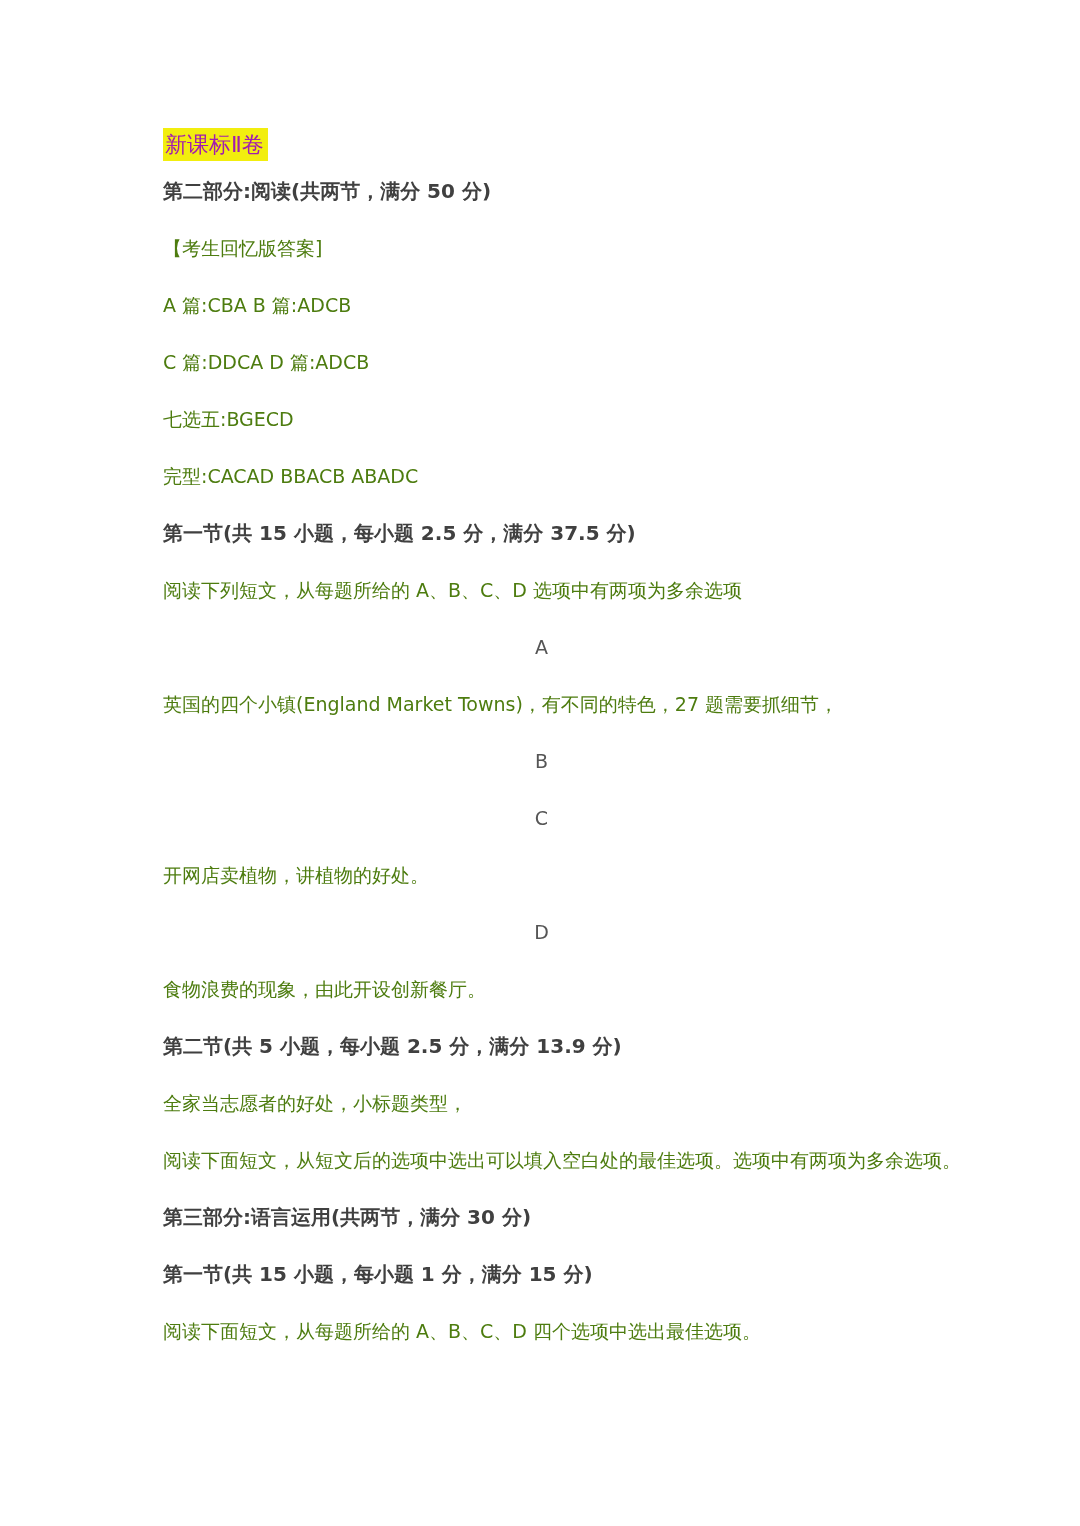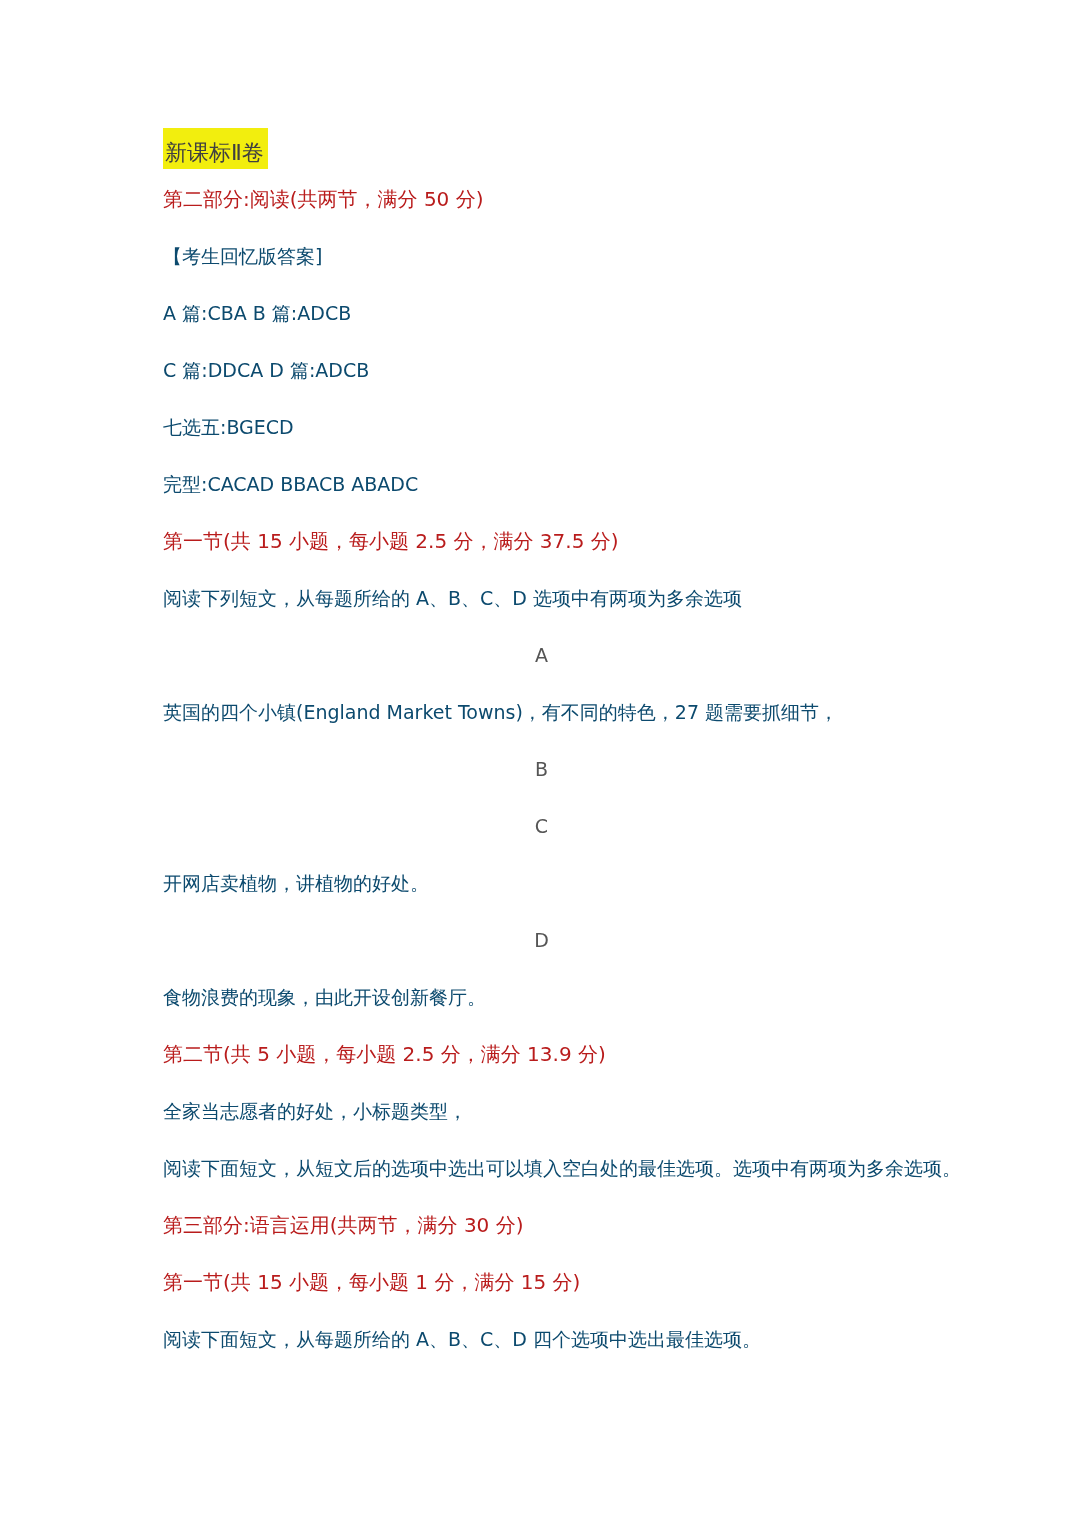--- a/index.html
+++ b/index.html
@@ -20,37 +20,37 @@
     padding: 128px 160px 0 163px;
     background: #ffffff;
   }
   .doc-title-wrap {
     margin: 0 0 14px 0;
     line-height: 33px;
   }
   .doc-title {
     display: inline-block;
     background: #f2ee0e;
-    color: #404040;
+    color: #a21caf;
     font-size: 22px;
     line-height: 33px;
-    padding: 8px 4px 0 2px;
+    padding: 0 4px 0 2px;
     font-weight: 400;
   }
   .line {
     margin: 0 0 29px 0;
     font-size: 19px;
     line-height: 28px;
-    color: #0c4a6e;
+    color: #4d7c0f;
     font-weight: 400;
     white-space: nowrap;
   }
   .line.heading {
-    color: #b91c1c;
-    font-weight: 400;
+    color: #404040;
+    font-weight: 700;
     font-size: 20px;
   }
   .line.center {
     text-align: center;
     color: #555555;
     white-space: normal;
   }
 </style>
 </head>
 <body>

